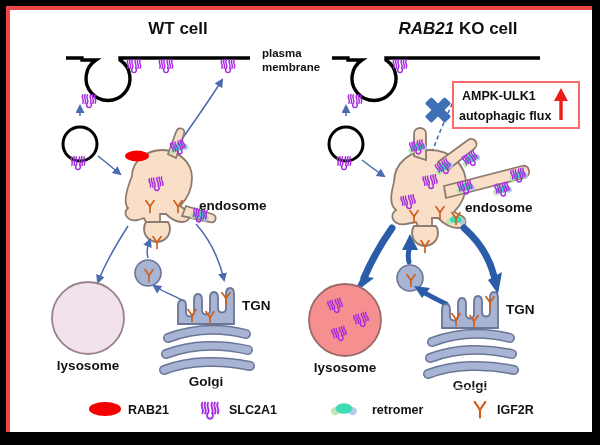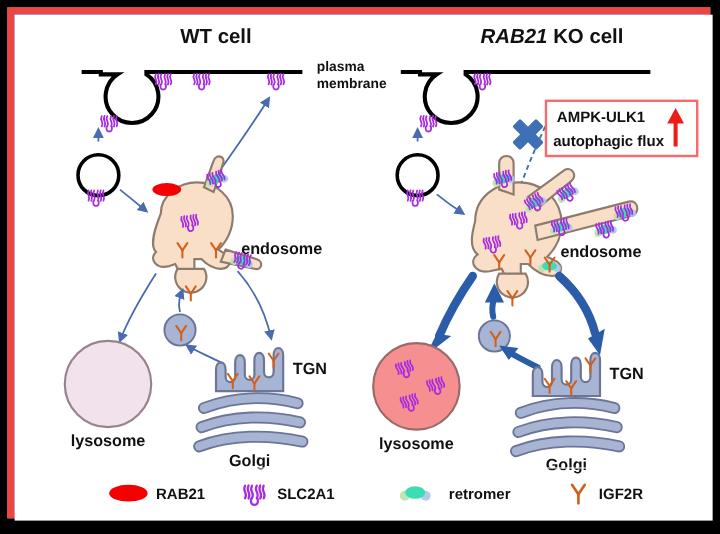--- a/index.html
+++ b/index.html
@@ -1,19 +1,19 @@
 <!DOCTYPE html>
 <html><head>
 <meta charset="utf-8">
 <style>
   html,body{margin:0;padding:0;background:#000;}
   body{width:600px;height:445px;overflow:hidden;
        font-family:"Liberation Sans",sans-serif;}
   #frame{position:absolute;left:6px;top:6px;width:586px;height:426px;
-         background:#0ea5e9;border:6px solid #ef4444;box-sizing:border-box;}
+         background:#4d7c0f;border:4px solid #ef4444;box-sizing:border-box;}
   #stage{position:absolute;inset:0;}
   svg{display:block;}
   .lbl{font-weight:bold;fill:#111;}
   .t-title{font-size:17px;font-weight:bold;}
   .t-organelle{font-size:13.5px;font-weight:bold;}
   .t-pm{font-size:11.5px;font-weight:bold;}
   .t-legend{font-size:12.5px;font-weight:bold;}
   .t-box{font-size:12.5px;font-weight:bold;}
 </style>
 </head>

